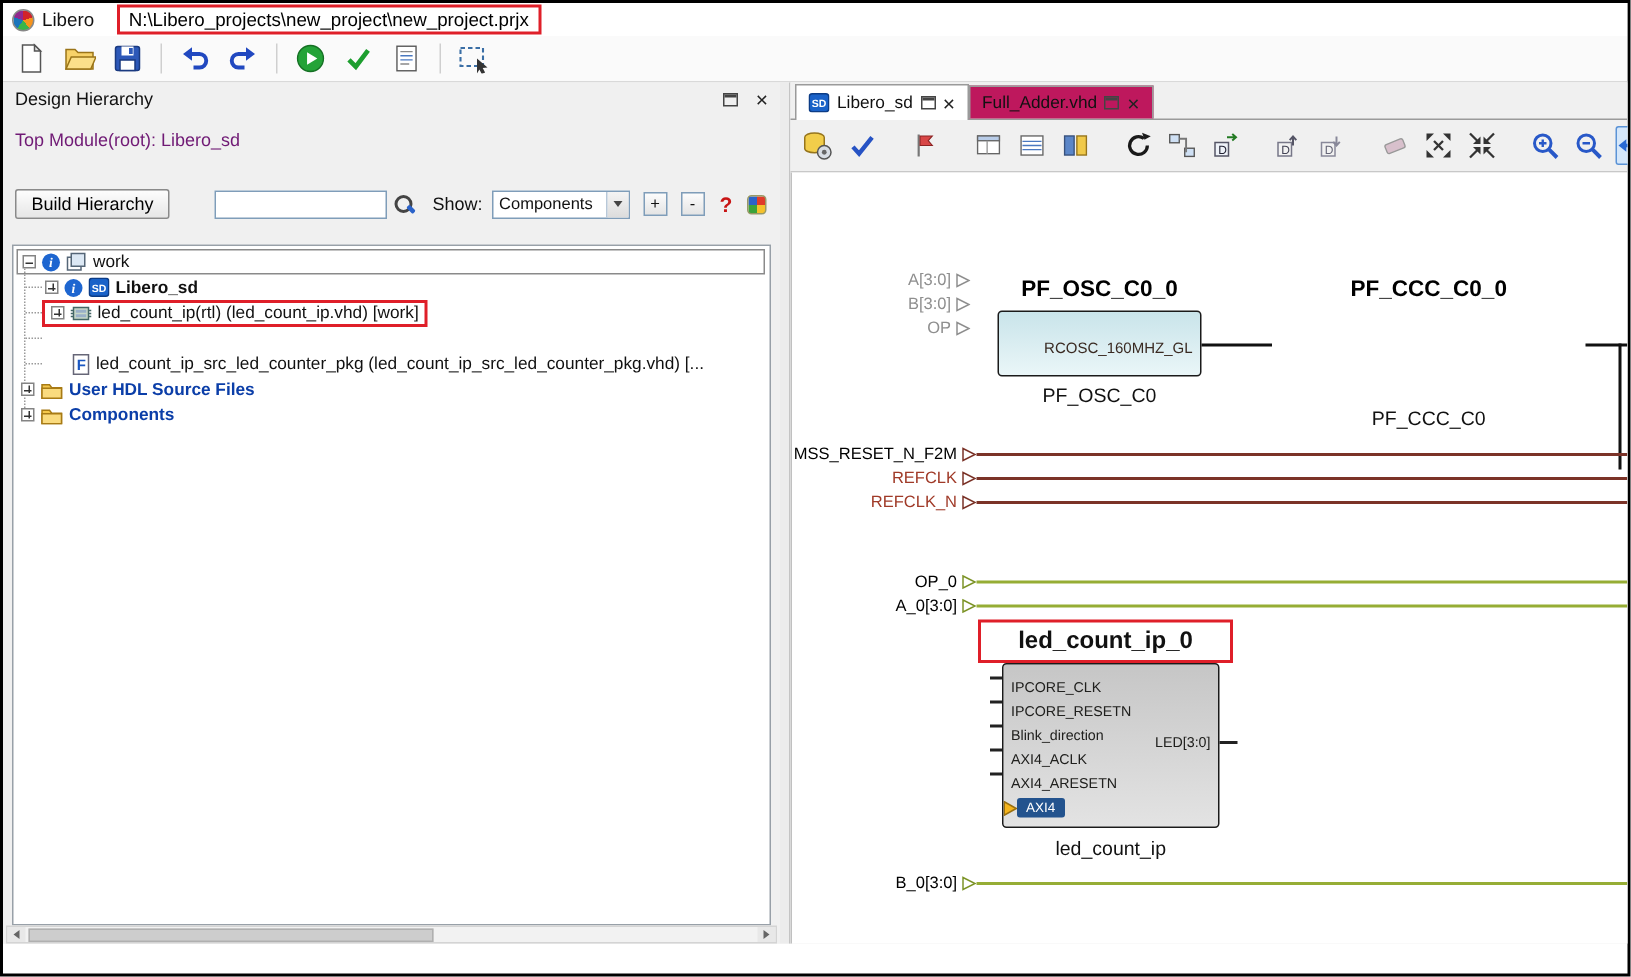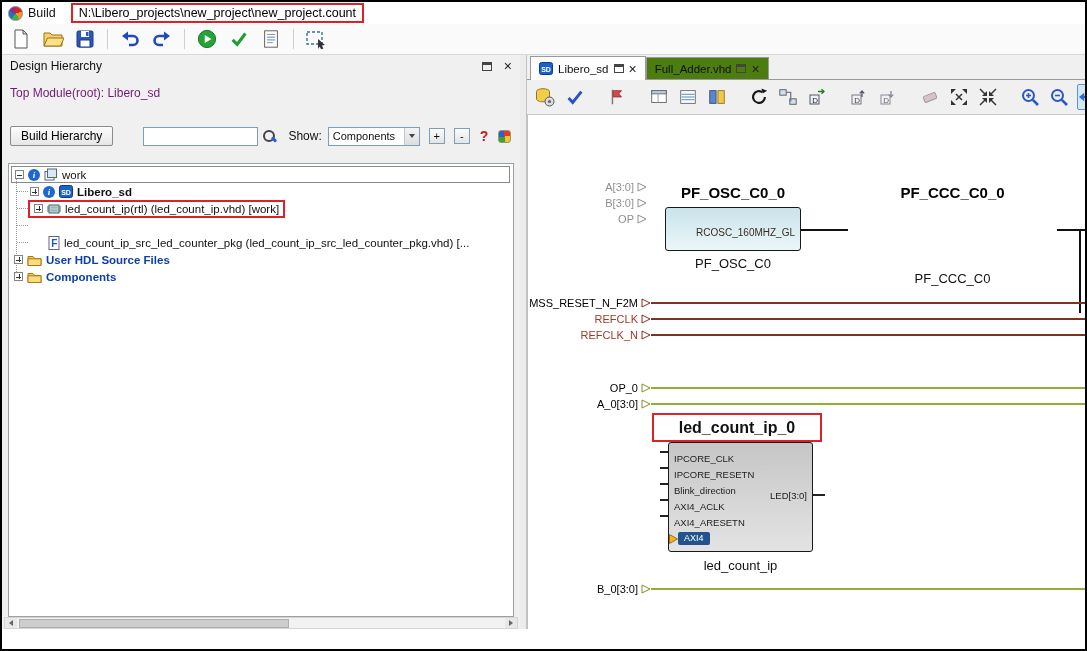--- a/index.html
+++ b/index.html
@@ -71,21 +71,21 @@
 
   .hscroll { position:absolute; left:2px; right:2px; top:562px; height:12px; background:#f2f2f2; border:1px solid #d4d4d4; display:flex; align-items:center; }
   .sb-btn { width:12px; height:10px; display:grid; place-items:center; background:#e8e8e8; }
   .sb-left::before { content:""; width:0; height:0; border-top:3.5px solid transparent; border-bottom:3.5px solid transparent; border-right:4px solid #666; }
   .sb-right::before { content:""; width:0; height:0; border-top:3.5px solid transparent; border-bottom:3.5px solid transparent; border-left:4px solid #666; }
   .sb-thumb { position:absolute; left:14px; width:270px; top:1px; height:9px; background:#cdcdcd; border:1px solid #b0b0b0; }
   .sb-spacer { flex:1; }
 
   
   .tabbar { height:25px; display:flex; align-items:flex-end; padding-left:3px; border-bottom:1px solid #9a9a9a; background:#f0f0f0; }
-  .tab { display:flex; align-items:center; gap:5px; padding:0 8px; height:22px; border:1px solid #9a9a9a; border-bottom:none; background:#4d7c0f; font-size:11.5px; }
+  .tab { display:flex; align-items:center; gap:5px; padding:0 8px; height:22px; border:1px solid #9a9a9a; border-bottom:none; background:#be185d; font-size:11.5px; }
   .tab.active { background:#fff; height:24px; margin-bottom:-1px; }
   .sd-badge { width:14px; height:13px; }
 
   
   .cv-toolbar { height:35px; background:#f0f0f0; border-bottom:1px solid #c8c8c8; display:flex; align-items:center; gap:7px; padding:0 6px; }
   .cbtn { width:26px; height:26px; display:grid; place-items:center; border:1px solid transparent; border-radius:2px; }
   .cbtn.selected { border:1px solid #5b93d6; background:#d5e7fa; }
 
   
   .canvas { position:relative; flex:1; background:#fff; border-left:1px solid #c0c0c0; overflow:hidden; }
@@ -109,23 +109,23 @@
   .led-title-annot { position:absolute; border:2.5px solid #df1f29; display:grid; place-items:center; background:#fff; }
   .led-title-annot span { font-weight:bold; font-size:16px; }
 </style>
 </head>
 <body>
 
 <div class="window">
 
   <div class="titlebar">
     <span class="logo"></span>
-    <span class="app-name">Build</span>
+    <span class="app-name">Libero</span>
     <span class="path-annot">
-      <span>N:\Libero_projects\new_project\new_project.count</span>
+      <span>N:\Libero_projects\new_project\new_project.prjx</span>
     </span>
   </div>
 
 
   <div class="toolbar">
     <span class="tbtn">
       <svg width="22" height="22" viewBox="0 0 22 22">
           <path d="M5 2 h8 l4 4 v14 H5 z" fill="#fff" stroke="#555"></path>
           <path d="M13 2 v4 h4 z" fill="#e4e4e4" stroke="#555"></path>
         </svg>

